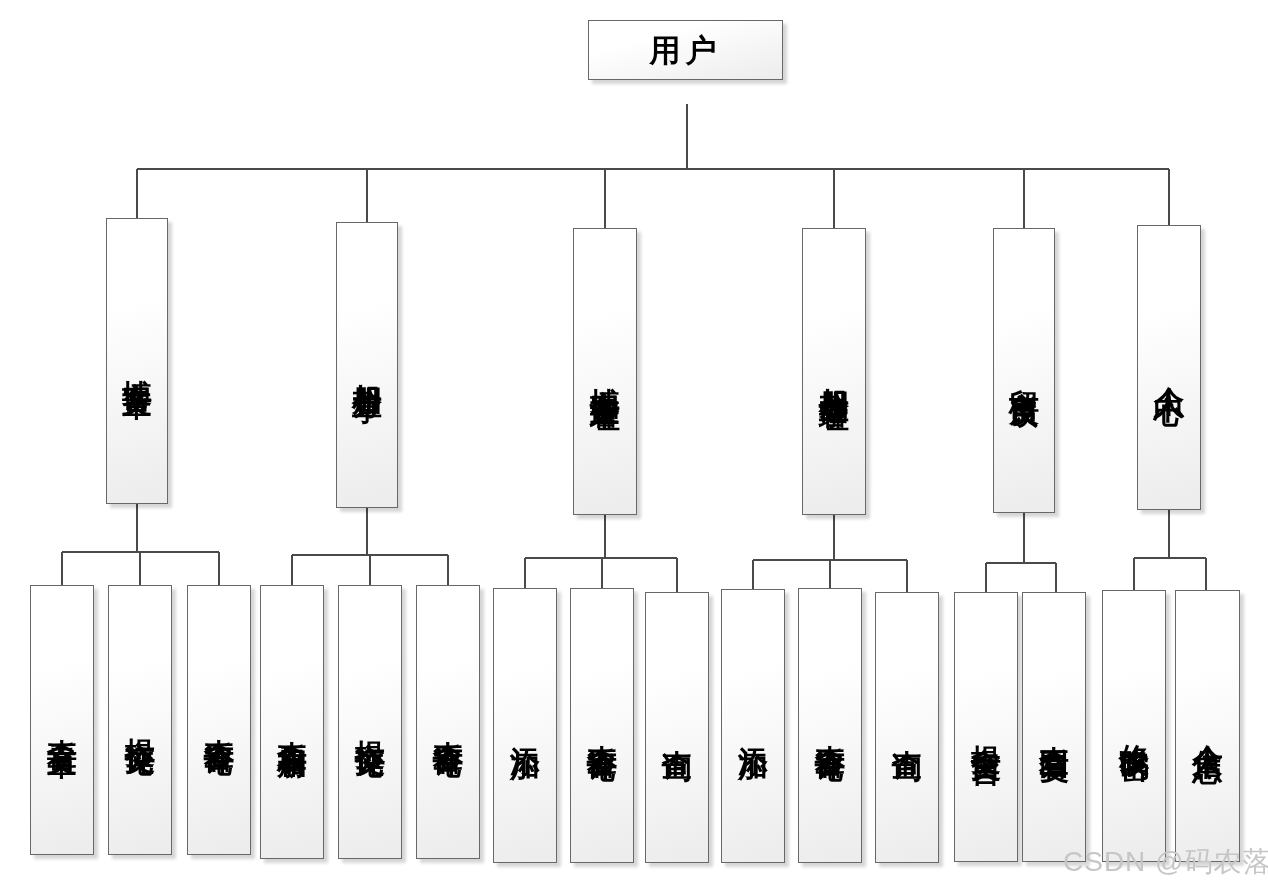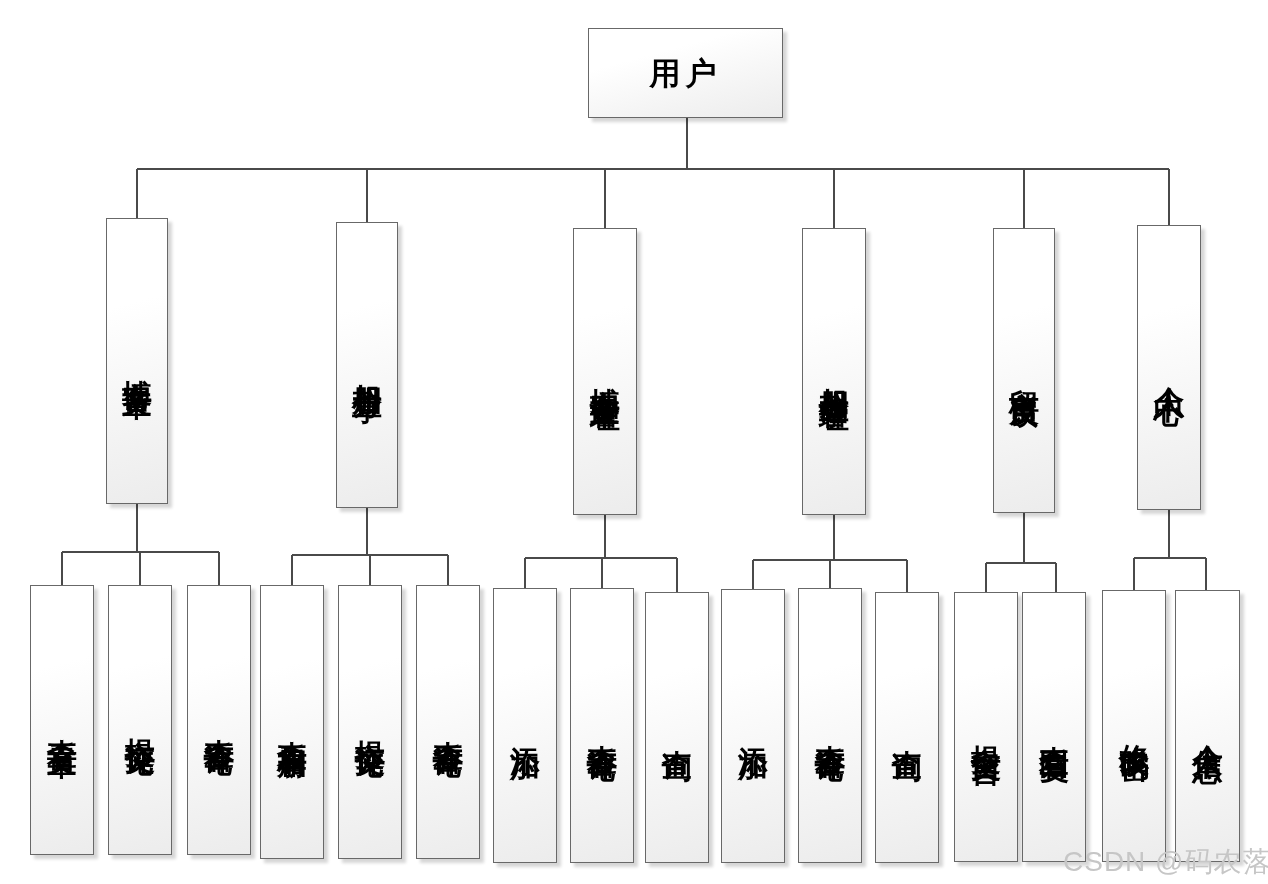--- a/index.html
+++ b/index.html
@@ -69,21 +69,21 @@
       <path d="M687 104 V169 M137 169 H1169 M137 169 V218 M367 169 V222 M605 169 V228 M834 169 V228 M1024 169 V228 M1169 169 V225"></path>
       <path d="M137 504 V552 M62 552 H219 M62 552 V585 M140 552 V585 M219 552 V585"></path>
       <path d="M367 508 V555 M292 555 H448 M292 555 V585 M370 555 V585 M448 555 V585"></path>
       <path d="M605 515 V558 M525 558 H677 M525 558 V588 M602 558 V588 M677 558 V592"></path>
       <path d="M834 515 V560 M753 560 H907 M753 560 V589 M830 560 V588 M907 560 V592"></path>
       <path d="M1024 513 V563 M986 563 H1056 M986 563 V592 M1056 563 V592"></path>
       <path d="M1169 510 V558 M1134 558 H1206 M1134 558 V590 M1206 558 V590"></path>
     </g>
   </svg>
 
-  <div class="node root" style="left:588px;top:28px;width:195px;height:90px">用户</div>
+  <div class="node root" style="left:588px;top:20px;width:195px;height:60px">用户</div>
 
   <div class="node vert" style="left:106px;top:218px;width:62px;height:286px">博客文章</div>
   <div class="node vert" style="left:336px;top:222px;width:62px;height:286px">相册分享</div>
   <div class="node vert" style="left:573px;top:228px;width:64px;height:287px">博客文章管理</div>
   <div class="node vert" style="left:802px;top:228px;width:64px;height:287px">相册分享管理</div>
   <div class="node vert" style="left:993px;top:228px;width:62px;height:285px">留言反馈</div>
   <div class="node vert" style="left:1137px;top:225px;width:64px;height:285px">个人中心</div>
 
   <div class="node vert" style="left:30px;top:585px;width:64px;height:270px">查看文章</div>
   <div class="node vert" style="left:108px;top:585px;width:64px;height:270px">提交评论</div>

